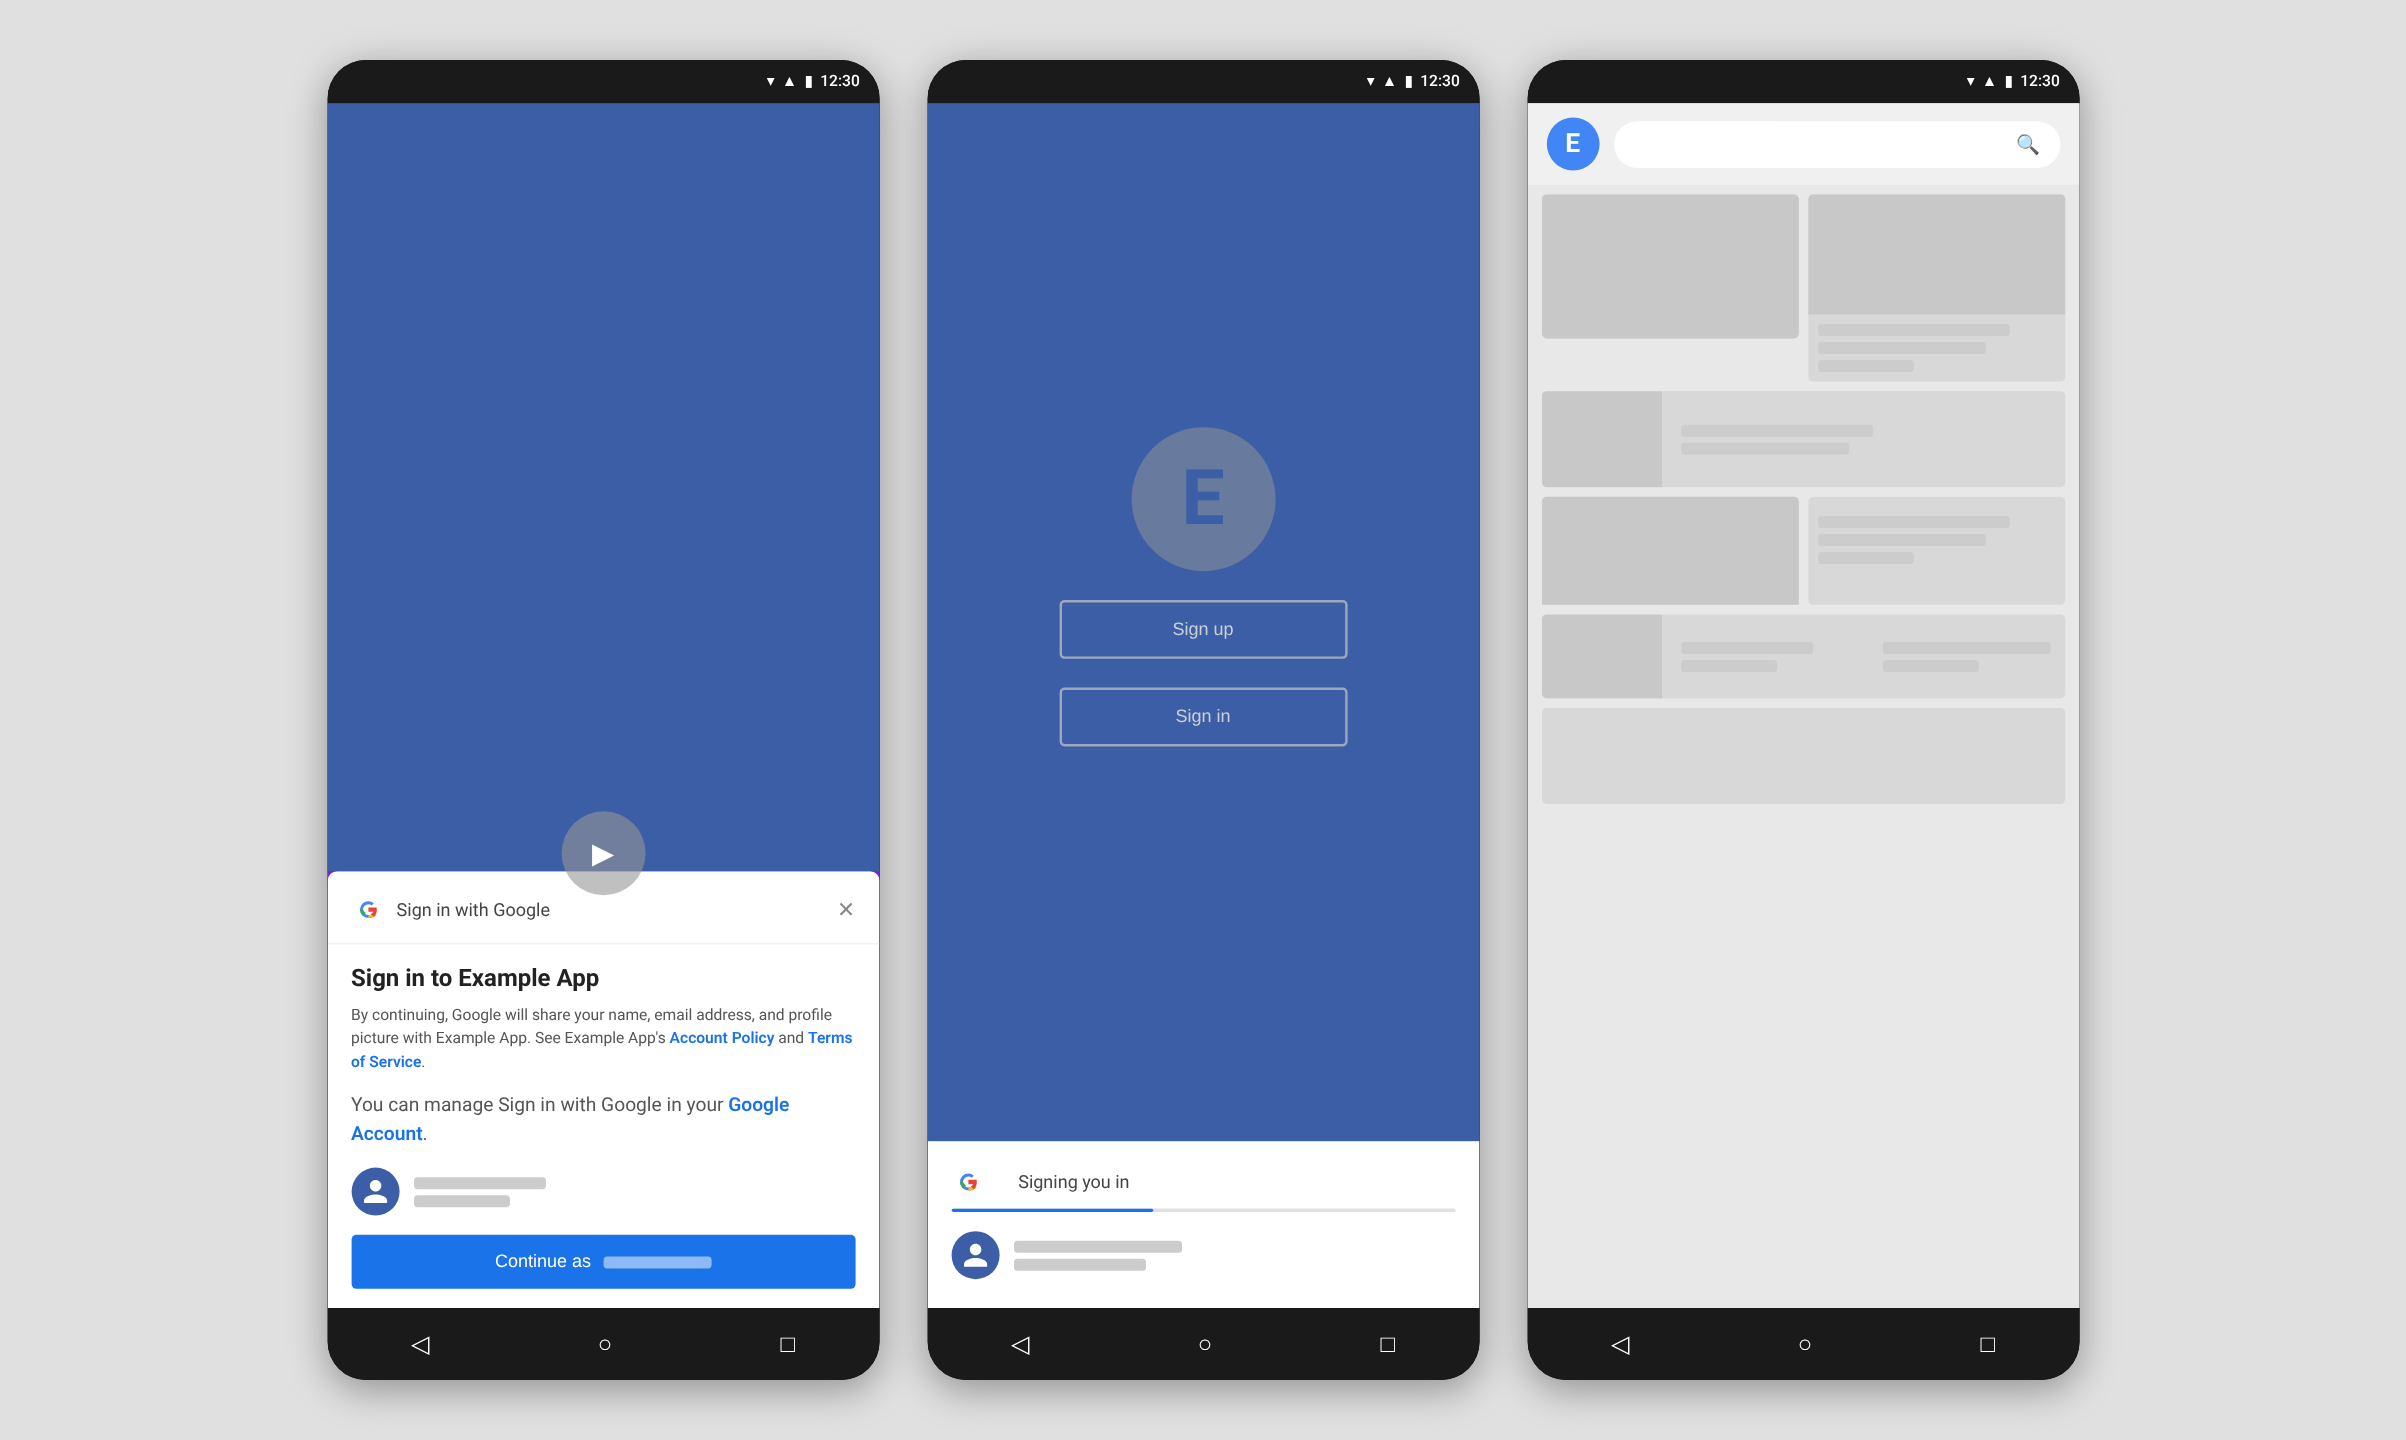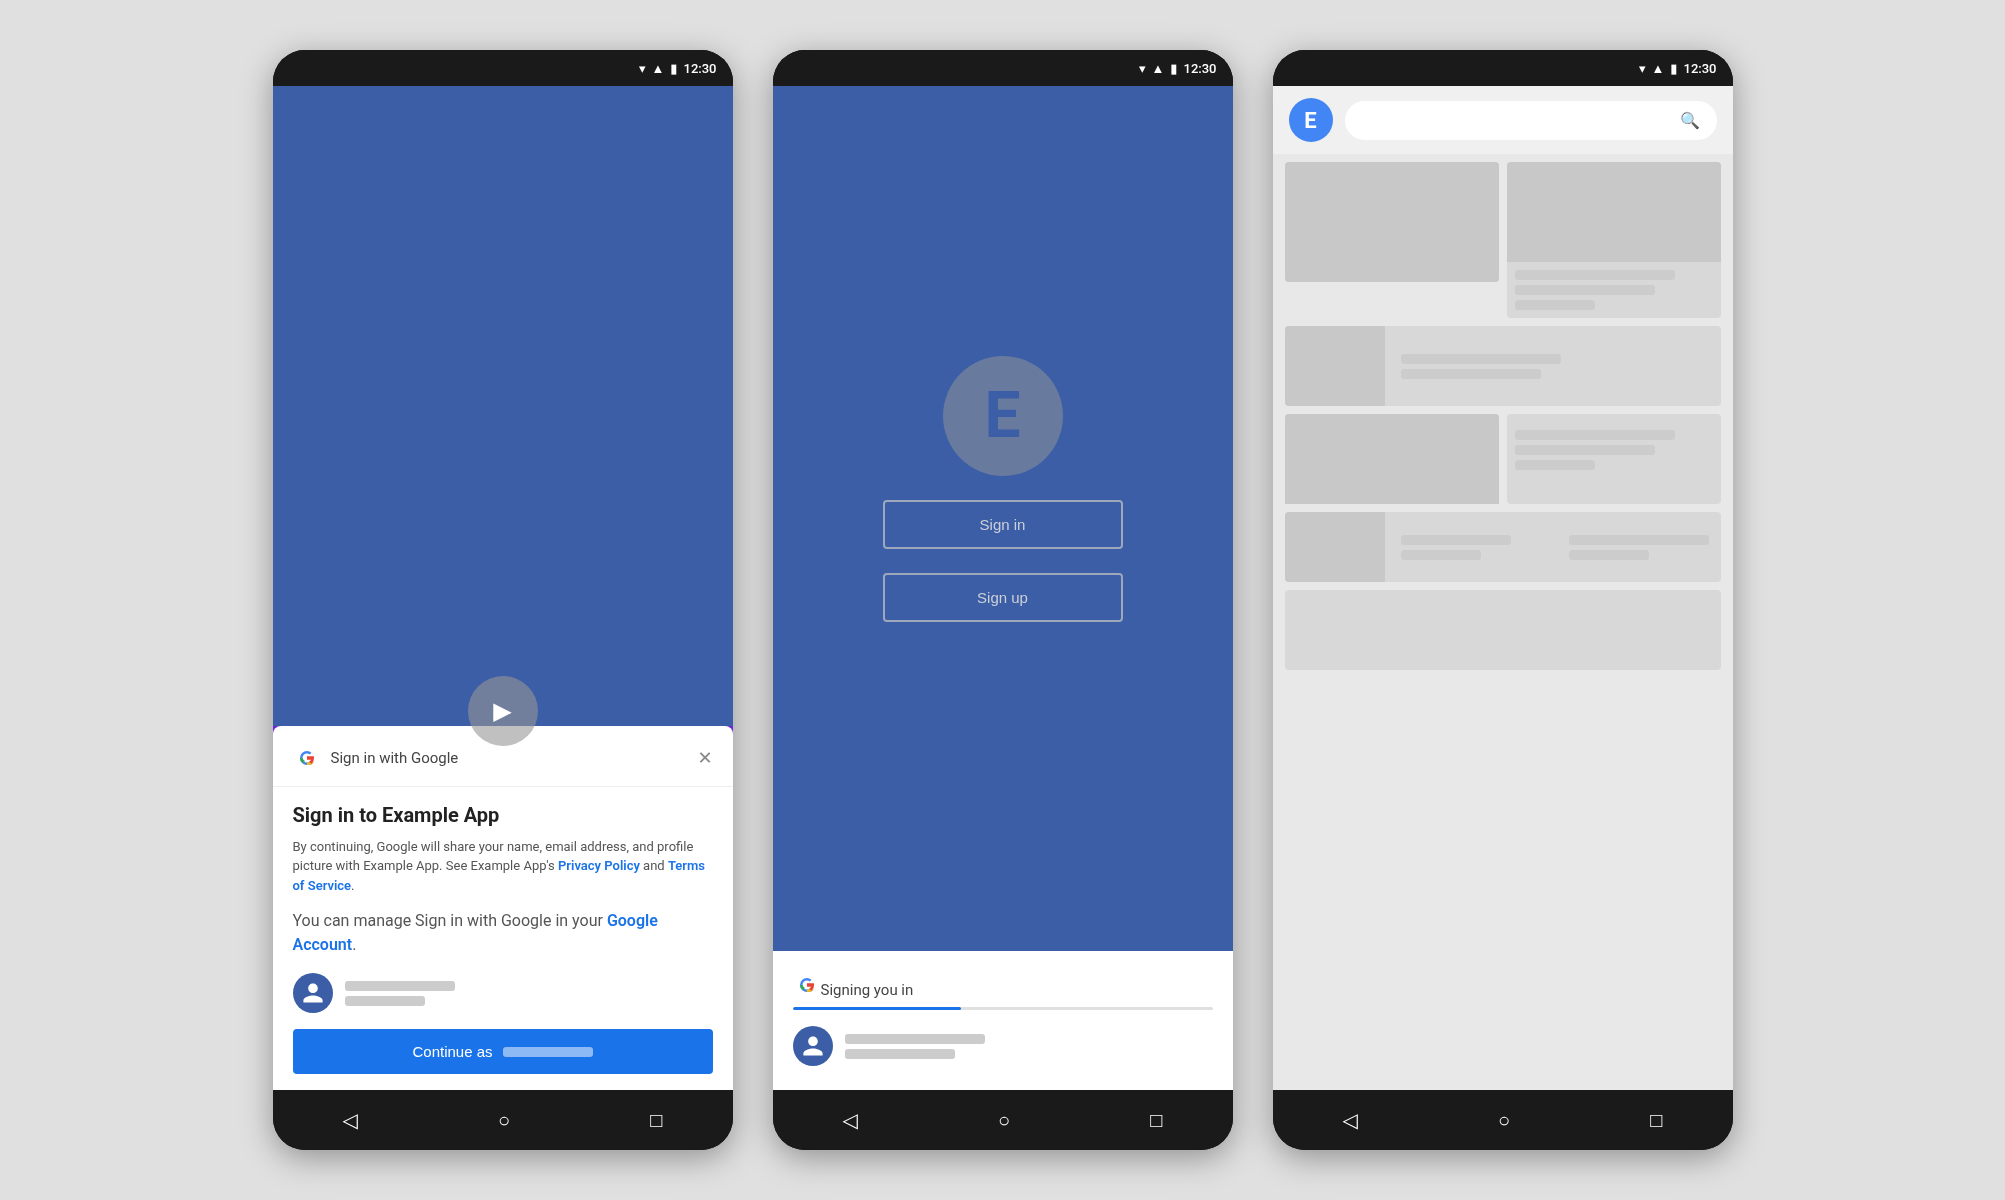--- a/index.html
+++ b/index.html
@@ -262,22 +262,22 @@
       text-align: center;
     }
 
     .signing-sheet {
       background: white;
       padding: 20px 20px 24px;
       flex-shrink: 0;
     }
     .signing-header {
       display: flex;
-      align-items: flex-end;
-      gap: 0;
+      align-items: center;
+      gap: 28px;
       margin-bottom: 8px;
     }
     .signing-title {
       font-size: 15px;
       color: #444;
     }
     .progress-bar {
       height: 3px;
       background: #e0e0e0;
       border-radius: 2px;
@@ -427,21 +427,21 @@
             <path d="M 21 14 C 21 13.4 20.95 12.8 20.85 12.2 L 14 12.2 L 14 15.8 L 18 15.8 A 4.5 4.5 0 0 1 16 17.8 L 18.5 19.8 A 7 7 0 0 0 21 14 Z" fill="#EA4335"></path>
           </svg>
           <span class="sheet-title">Sign in with Google</span>
         </div>
         <button class="close-x">✕</button>
       </div>
 
       <div class="sheet-body">
         <div class="sign-in-title">Sign in to Example App</div>
         <div class="sign-in-desc">
-          <span>By continuing, Google will share your name, email address, and profile picture with Example App. See Example App's </span><a class="link-blue">Privacy Policy</a><span> and </span><a class="link-blue">Terms of Service</a><span>.</span>
+          <span>By continuing, Google will share your name, email address, and profile picture with Example App. See Example App's </span><a class="link-blue">Account Policy</a><span> and </span><a class="link-blue">Terms of Service</a><span>.</span>
         </div>
         <div class="sign-in-manage">
           <span>You can manage Sign in with Google in your </span><a class="link-blue">Google Account</a><span>.</span>
         </div>
 
         <div class="user-row">
           <div class="avatar-circle">
             <svg viewBox="0 0 24 24" width="24" height="24" fill="white">
               <path d="M12 12c2.7 0 4.8-2.1 4.8-4.8S14.7 2.4 12 2.4 7.2 4.5 7.2 7.2 9.3 12 12 12zm0 2.4c-3.2 0-9.6 1.6-9.6 4.8v2.4h19.2v-2.4c0-3.2-6.4-4.8-9.6-4.8z"></path>
             </svg>
@@ -476,22 +476,22 @@
       <span>▮</span>
       <span>12:30</span>
     </div>
   </div>
 
   <div class="screen">
     <div class="blue-main">
       <div class="app-logo-circle">
         <span class="app-logo-letter">E</span>
       </div>
+      <button class="action-btn">Sign up</button>
       <button class="action-btn">Sign in</button>
-      <button class="action-btn">Sign up</button>
     </div>
 
     <div class="signing-sheet">
       <div class="signing-header">
         <svg class="google-g" viewBox="0 0 28 28">
           <circle cx="14" cy="14" r="14" fill="white"></circle>
           <path d="M 14 7 A 7 7 0 0 0 7 14 A 7 7 0 0 0 14 21 A 7 7 0 0 0 20.5 18.5 L 18 17 A 4.5 4.5 0 0 1 14 18.5 A 4.5 4.5 0 0 1 9.5 14 A 4.5 4.5 0 0 1 14 9.5 A 4.3 4.3 0 0 1 16.8 10.5 L 18.5 8.8 A 7 7 0 0 0 14 7 Z" fill="#4285F4"></path>
           <path d="M 7 14 A 7 7 0 0 0 9.5 19 L 12 16.9 A 4.5 4.5 0 0 1 9.5 14 Z" fill="#34A853"></path>
           <path d="M 14 21 A 7 7 0 0 0 20.5 18.5 L 18 17 A 4.5 4.5 0 0 1 14 18.5 Z" fill="#FBBC05"></path>
           <path d="M 21 14 C 21 13.4 20.95 12.8 20.85 12.2 L 14 12.2 L 14 15.8 L 18 15.8 A 4.5 4.5 0 0 1 16 17.8 L 18.5 19.8 A 7 7 0 0 0 21 14 Z" fill="#EA4335"></path>

